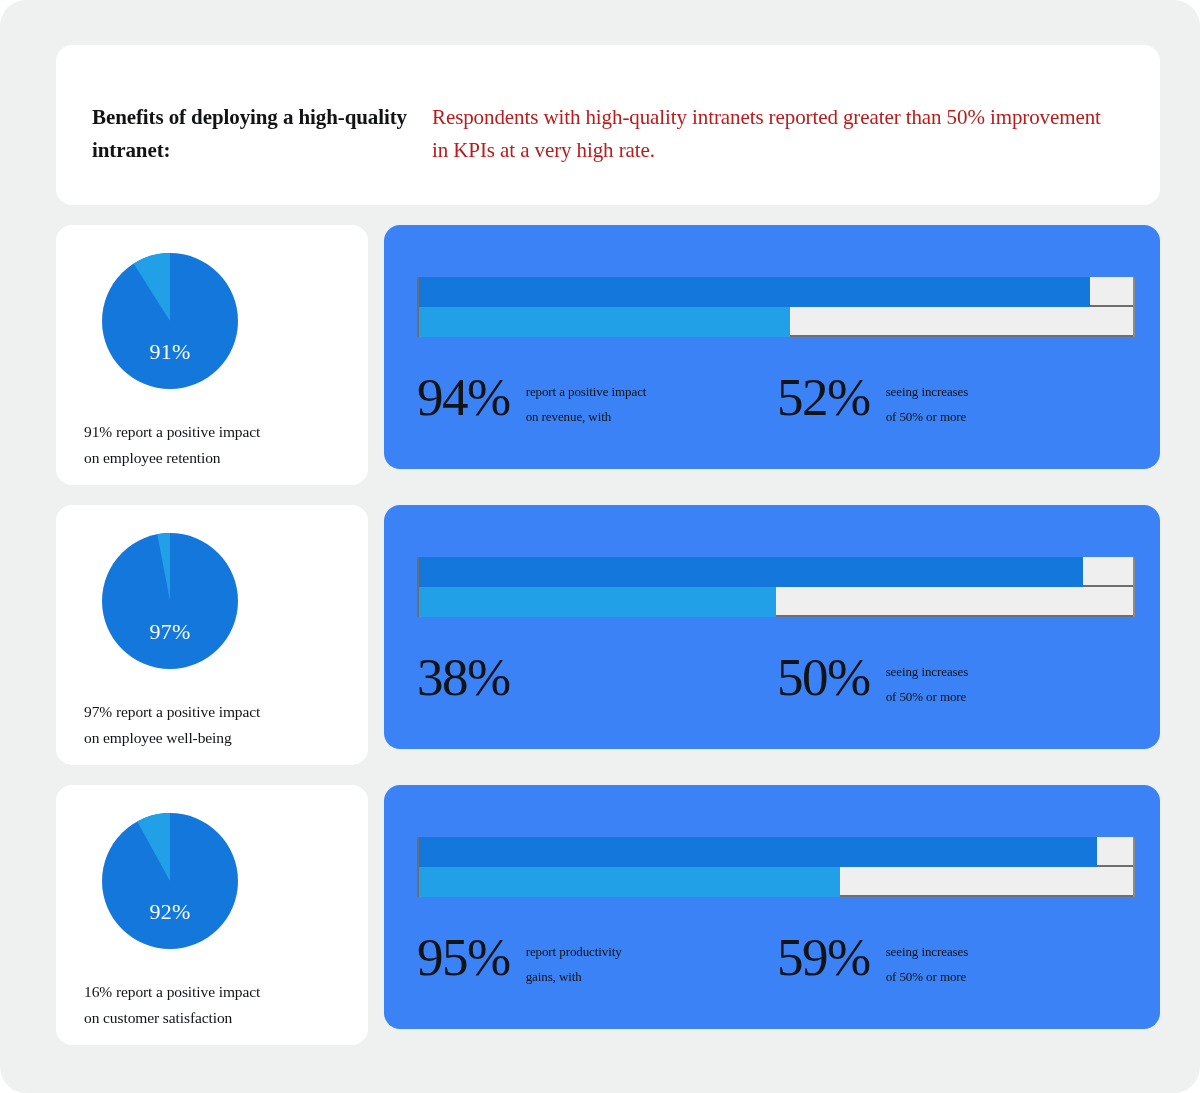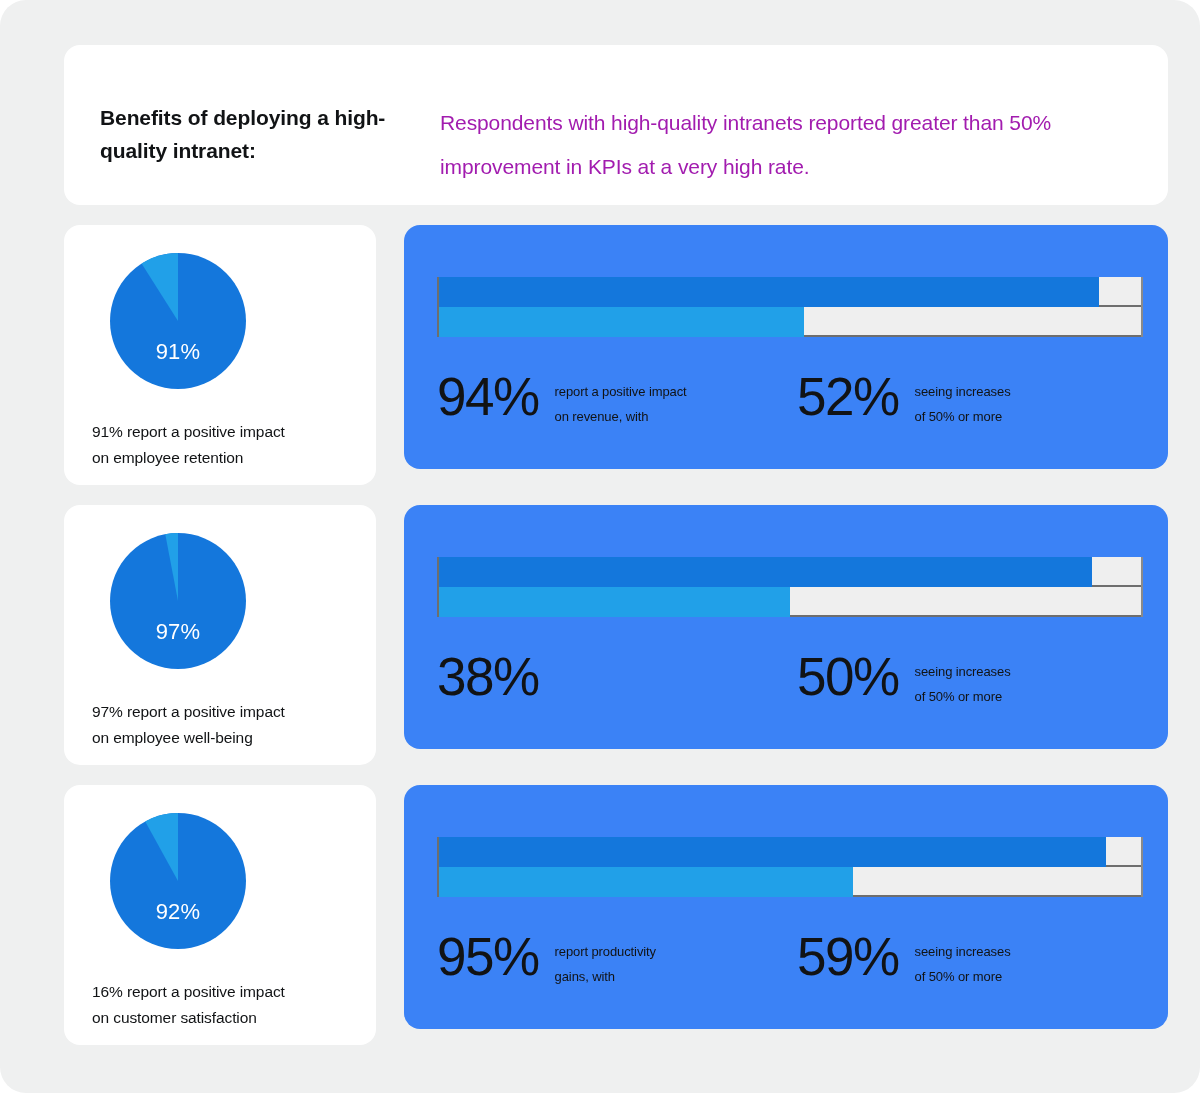--- a/index.html
+++ b/index.html
@@ -11,22 +11,23 @@
   }
   .page {
     position:relative;
     width:1200px; height:1093px;
     background:#eff0f0;
     border-radius:26px;
     overflow:hidden;
   }
   .frame {
     position:absolute;
-    left:64px; top:45px;
+    left:56px; top:45px;
     width:1104px;
+    font-family:Liberation Serif, serif;
   }
 
   
   .header-card {
     background:#ffffff;
     border-radius:16px;
     height:160px;
     display:flex;
     align-items:flex-start;
     padding:56px 40px 0 36px;
@@ -37,30 +38,30 @@
     font-size:21px;
     font-weight:700;
     line-height:33px;
     color:#111315;
     letter-spacing:-0.1px;
   }
   .header-sub {
     flex:1;
     font-size:21px;
     font-weight:400;
-    line-height:44px;
-    color:#a21caf;
+    line-height:33px;
+    color:#b91c1c;
     letter-spacing:-0.1px;
     padding-left:20px;
   }
 
   
   .row {
     display:flex;
-    gap:28px;
+    gap:16px;
     margin-top:20px;
   }
   .pie-card {
     flex:0 0 312px;
     background:#ffffff;
     border-radius:16px;
     height:260px;
     padding:28px 28px 0 28px;
   }
   .bar-card {

